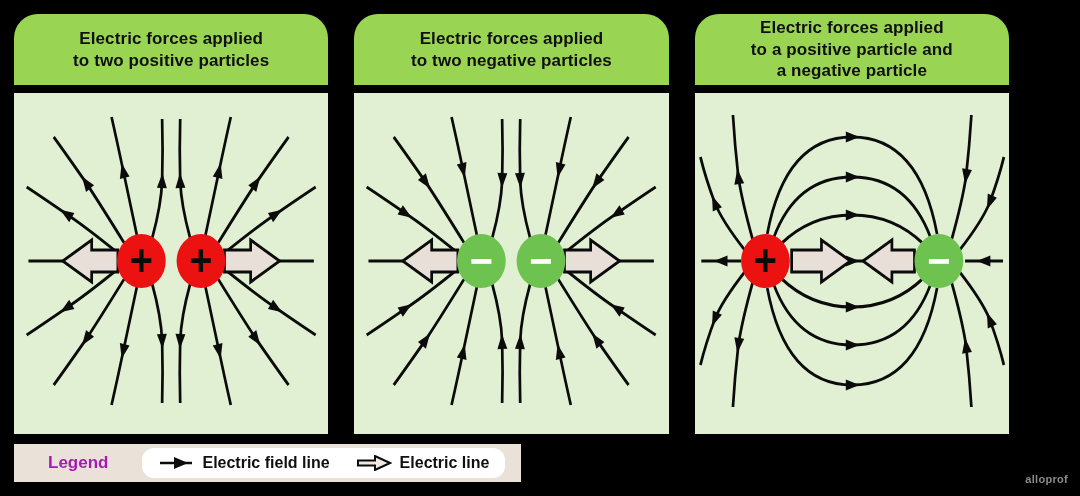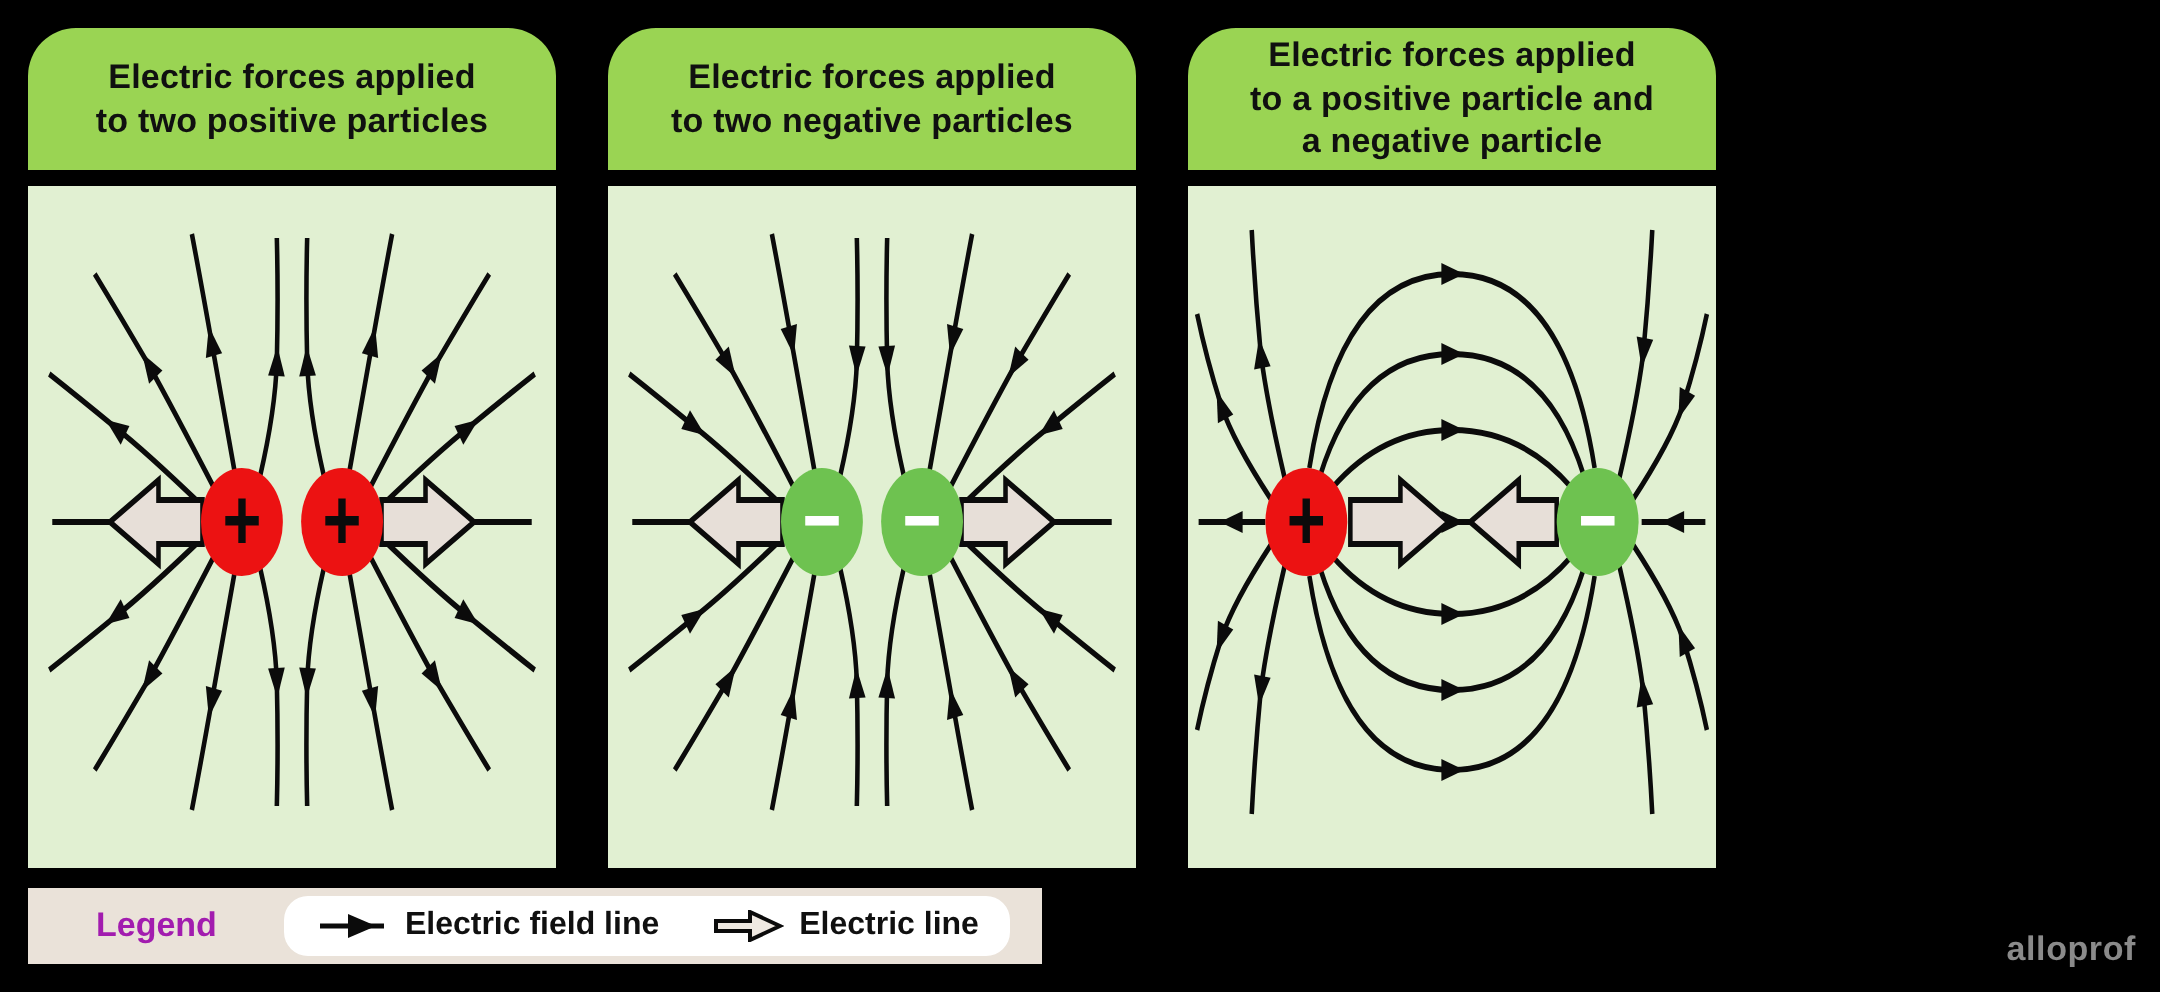--- a/index.html
+++ b/index.html
@@ -1,38 +1,38 @@
 <!DOCTYPE html>
 <html><head>
 <meta charset="utf-8">
 <style>
   html,body{margin:0;padding:0;}
   body{background:#000;font-family:"Liberation Sans",sans-serif;}
   .stage{position:relative;width:1080px;height:496px;background:#000;overflow:hidden;}
-  .panels{position:absolute;left:14px;top:14px;width:844px;display:flex;gap:26px;border-radius:18px;}
+  .panels{position:absolute;left:14px;top:14px;width:995px;display:flex;gap:26px;border-radius:18px;}
   .panel{flex:1;display:flex;flex-direction:column;}
   .panel-header{height:71px;background:#9ad453;border-radius:24px 24px 0 0;display:flex;
     align-items:center;justify-content:center;margin-bottom:8px;}
   .panel-title{font-size:17px;line-height:1.28;font-weight:bold;color:#101010;text-align:center;
     white-space:pre-line;letter-spacing:.1px;}
   .panel-body{height:341px;background:#e1f0d2;}
   .panel-body svg{display:block;width:100%;height:100%;}
   .fline{fill:none;stroke:#0b0b0b;stroke-width:3;}
   .axis{fill:none;stroke:#0b0b0b;stroke-width:3;}
   .farrow{fill:#e7dfd8;stroke:#0b0b0b;stroke-width:3;stroke-linejoin:miter;}
   .chargetxt{font-family:"Liberation Sans",sans-serif;font-weight:bold;font-size:44px;
     text-anchor:middle;}
   .legend{position:absolute;left:14px;top:444px;height:38px;background:#eae2d9;
     display:flex;align-items:center;}
   .legend-label{font-size:17px;font-weight:bold;color:#a21caf;padding:0 34px;}
   .legend-inner{background:#ffffff;height:30px;margin-right:16px;display:flex;align-items:center;
     gap:26px;padding:0 16px;border-radius:12px;}
   .legend-item{display:flex;align-items:center;gap:8px;}
   .legend-item-label{font-size:16px;font-weight:bold;color:#101010;}
-  .watermark{position:absolute;right:12px;bottom:11px;font-size:17px;font-weight:bold;
+  .watermark{position:absolute;right:12px;bottom:11px;font-size:11px;font-weight:bold;
     color:#8a8a8a;letter-spacing:.3px;margin-left:46px;}
 </style>
 </head>
 <body>
 
 <div class="stage">
 
   <svg width="0" height="0" style="position:absolute" aria-hidden="true">
     <defs>
       <marker id="mF" markerUnits="userSpaceOnUse" markerWidth="18" markerHeight="14" refX="8" refY="6" orient="auto">

